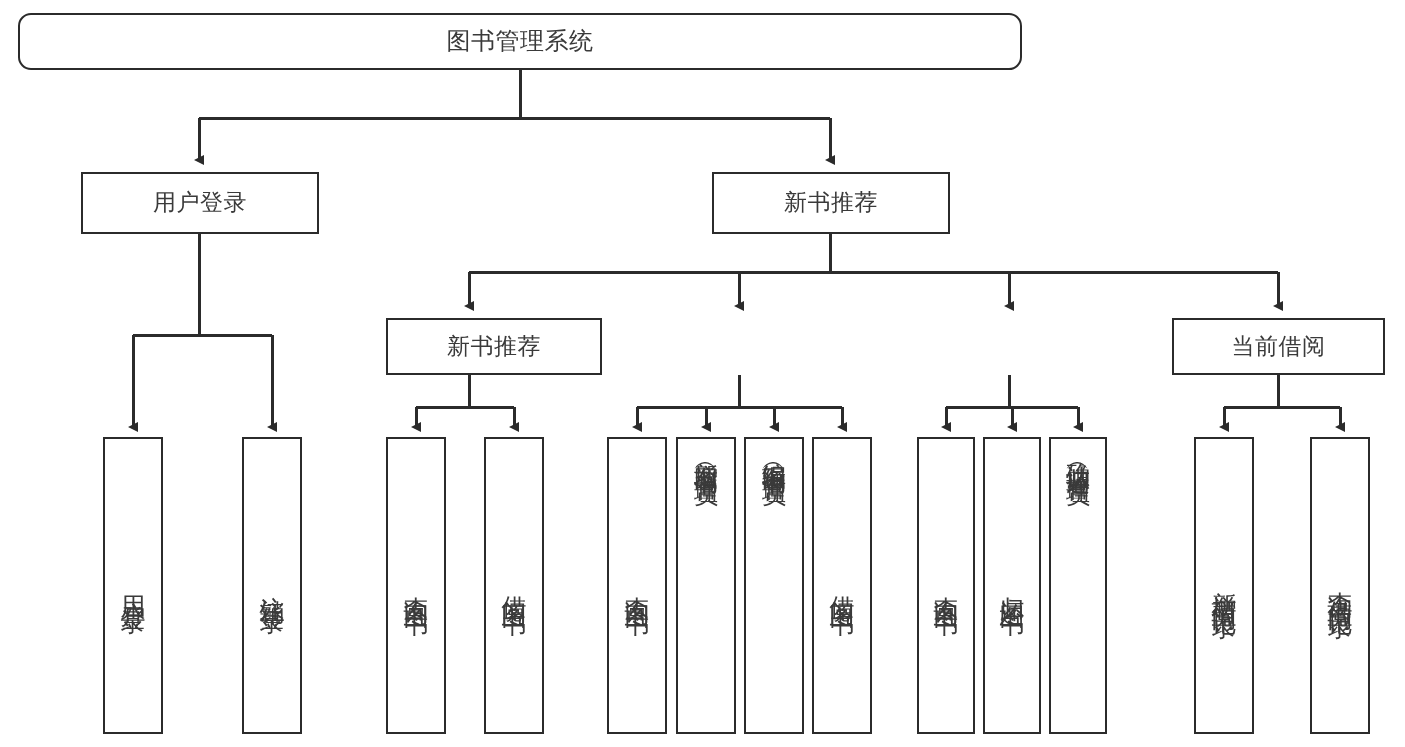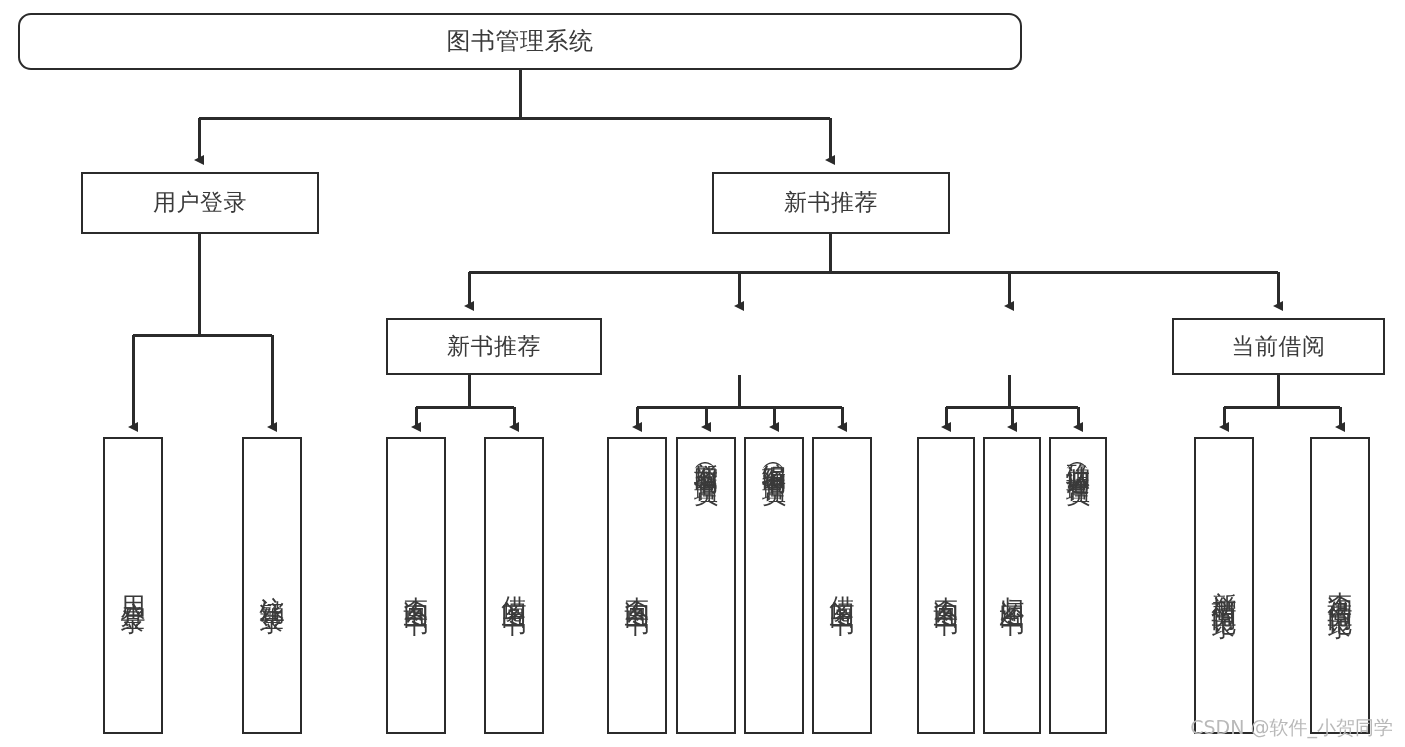--- a/index.html
+++ b/index.html
@@ -196,14 +196,13 @@
     <span class="label">确认归还（管理员）</span>
   </div>
 
   <div class="node vertical centered" style="left:1194px; top:437px; width:60px; height:297px;">
     <span class="label">新增借阅记录</span>
   </div>
   <div class="node vertical centered" style="left:1310px; top:437px; width:60px; height:297px;">
     <span class="label">查询借阅记录</span>
   </div>
 
-  <div class="watermark">CSDN @软件_小贺同学</div>
 </div>
 
 </body></html>

